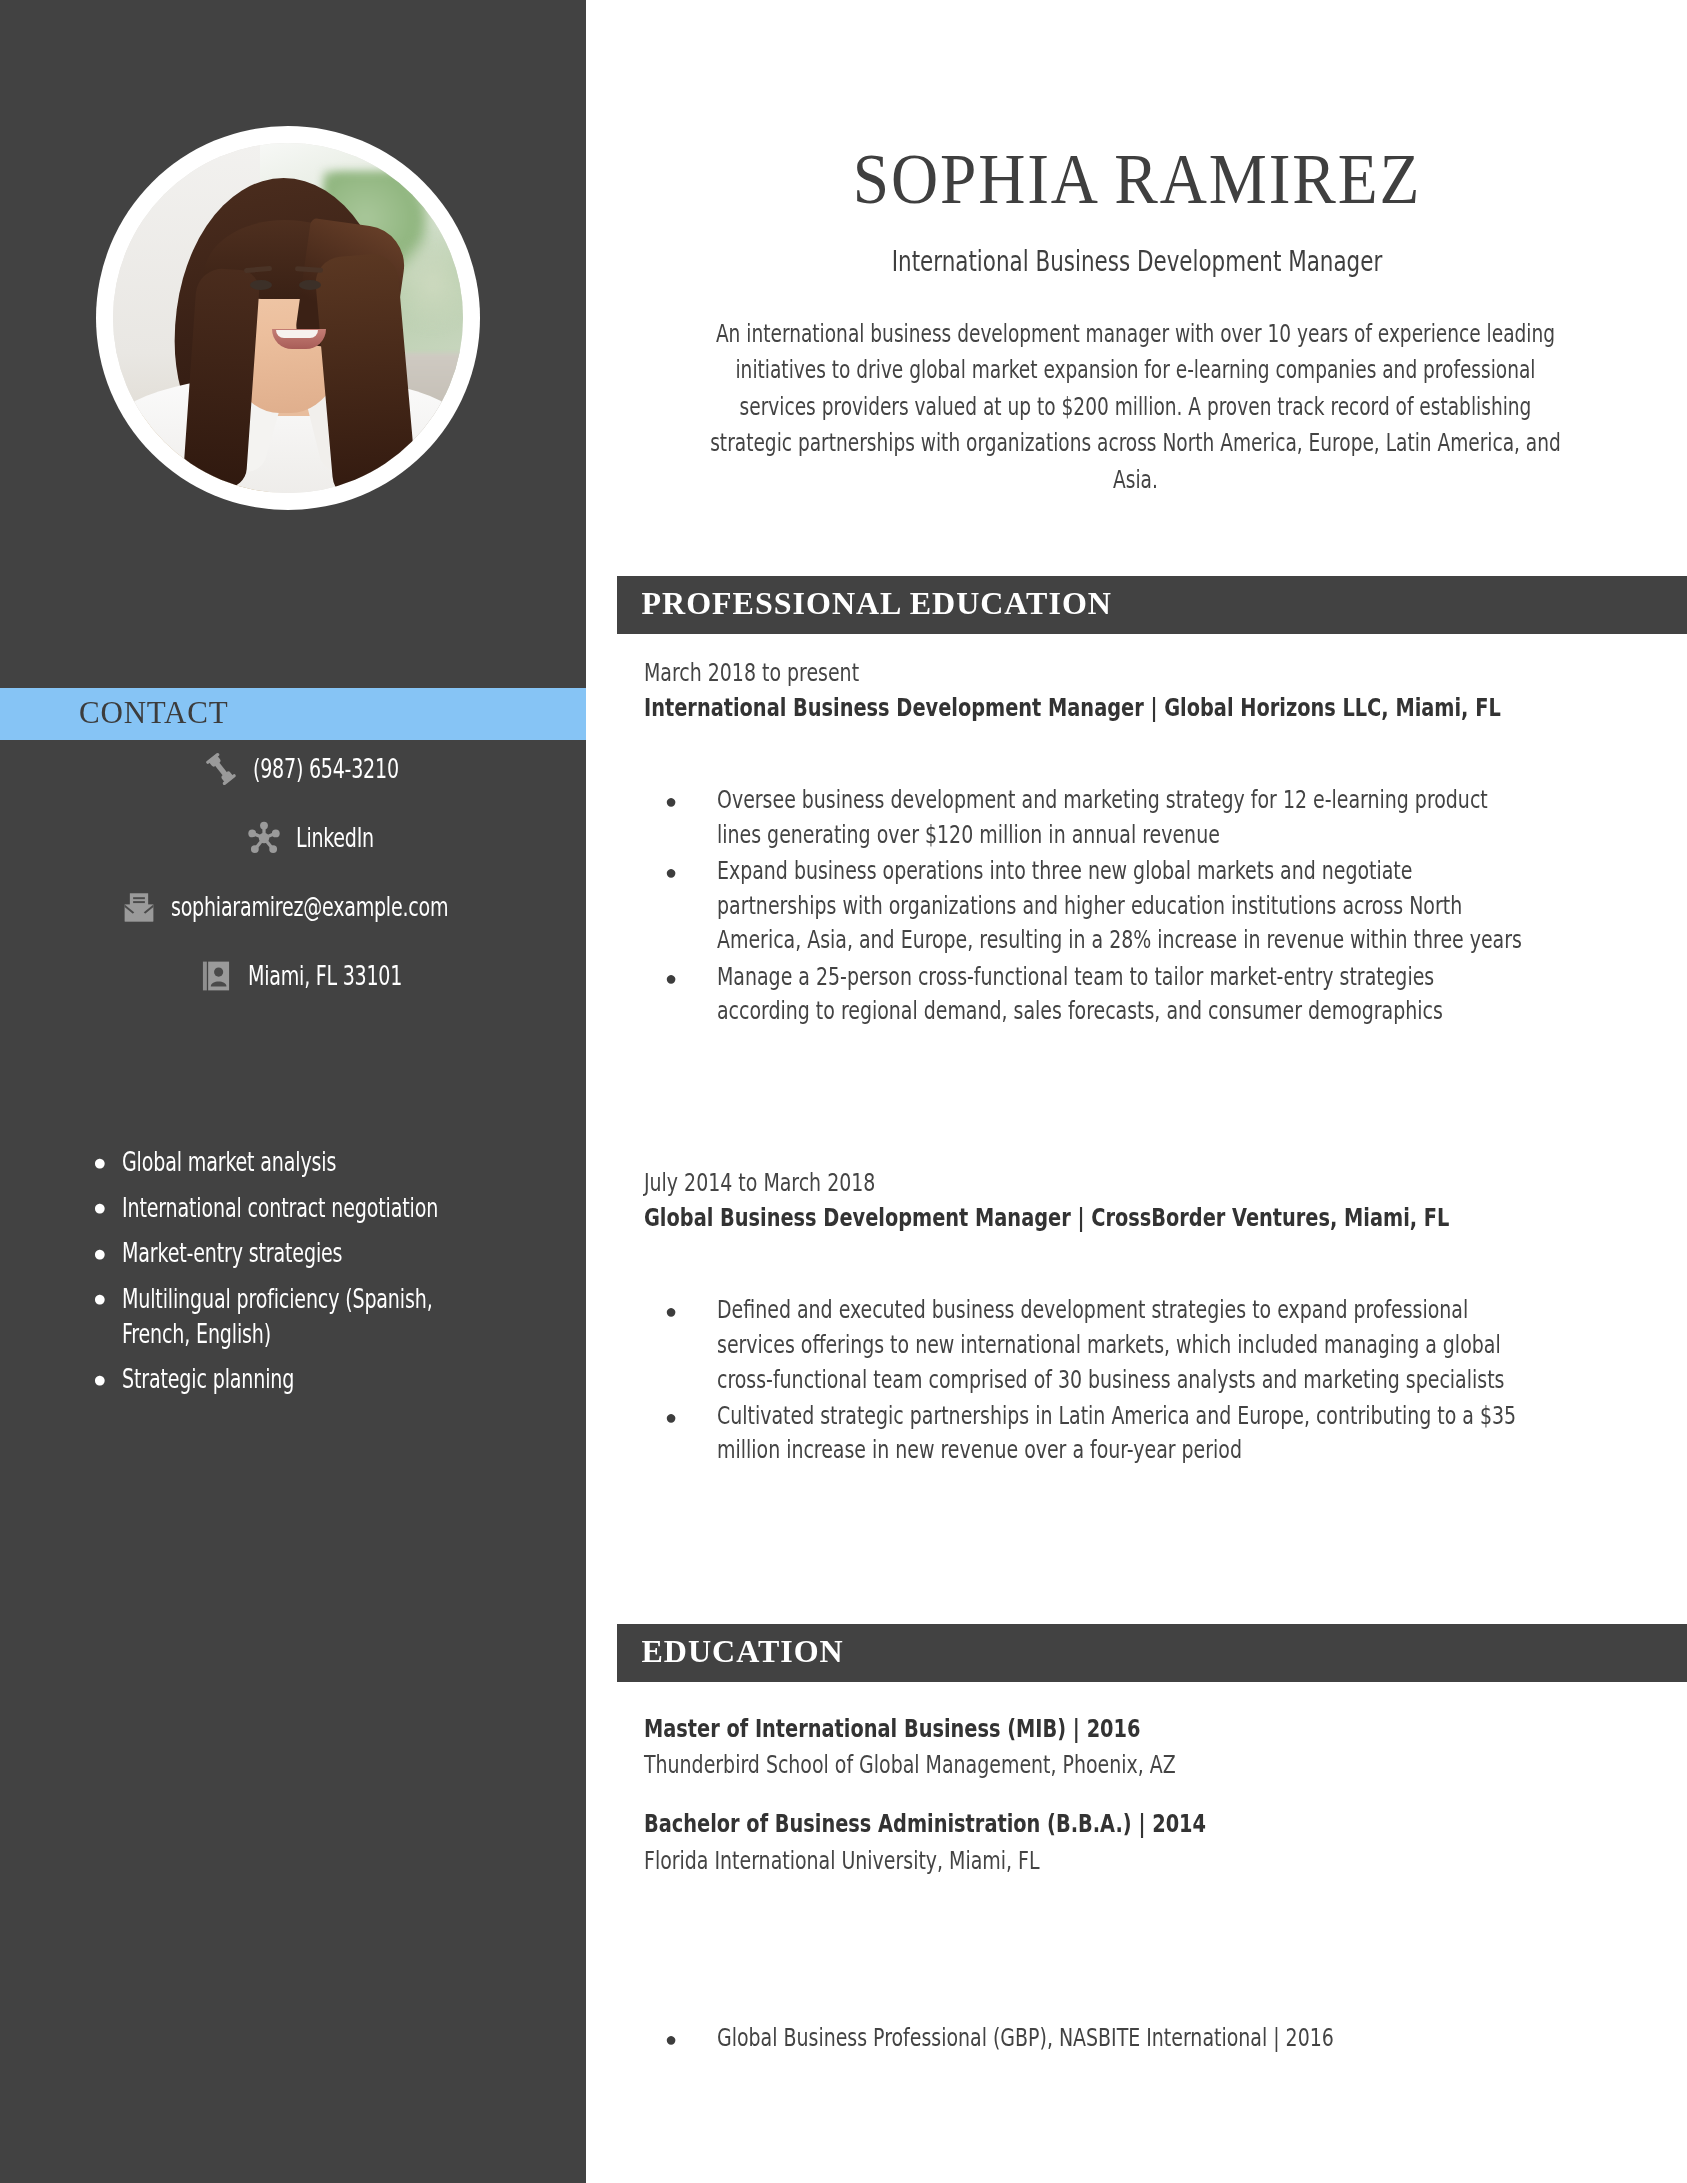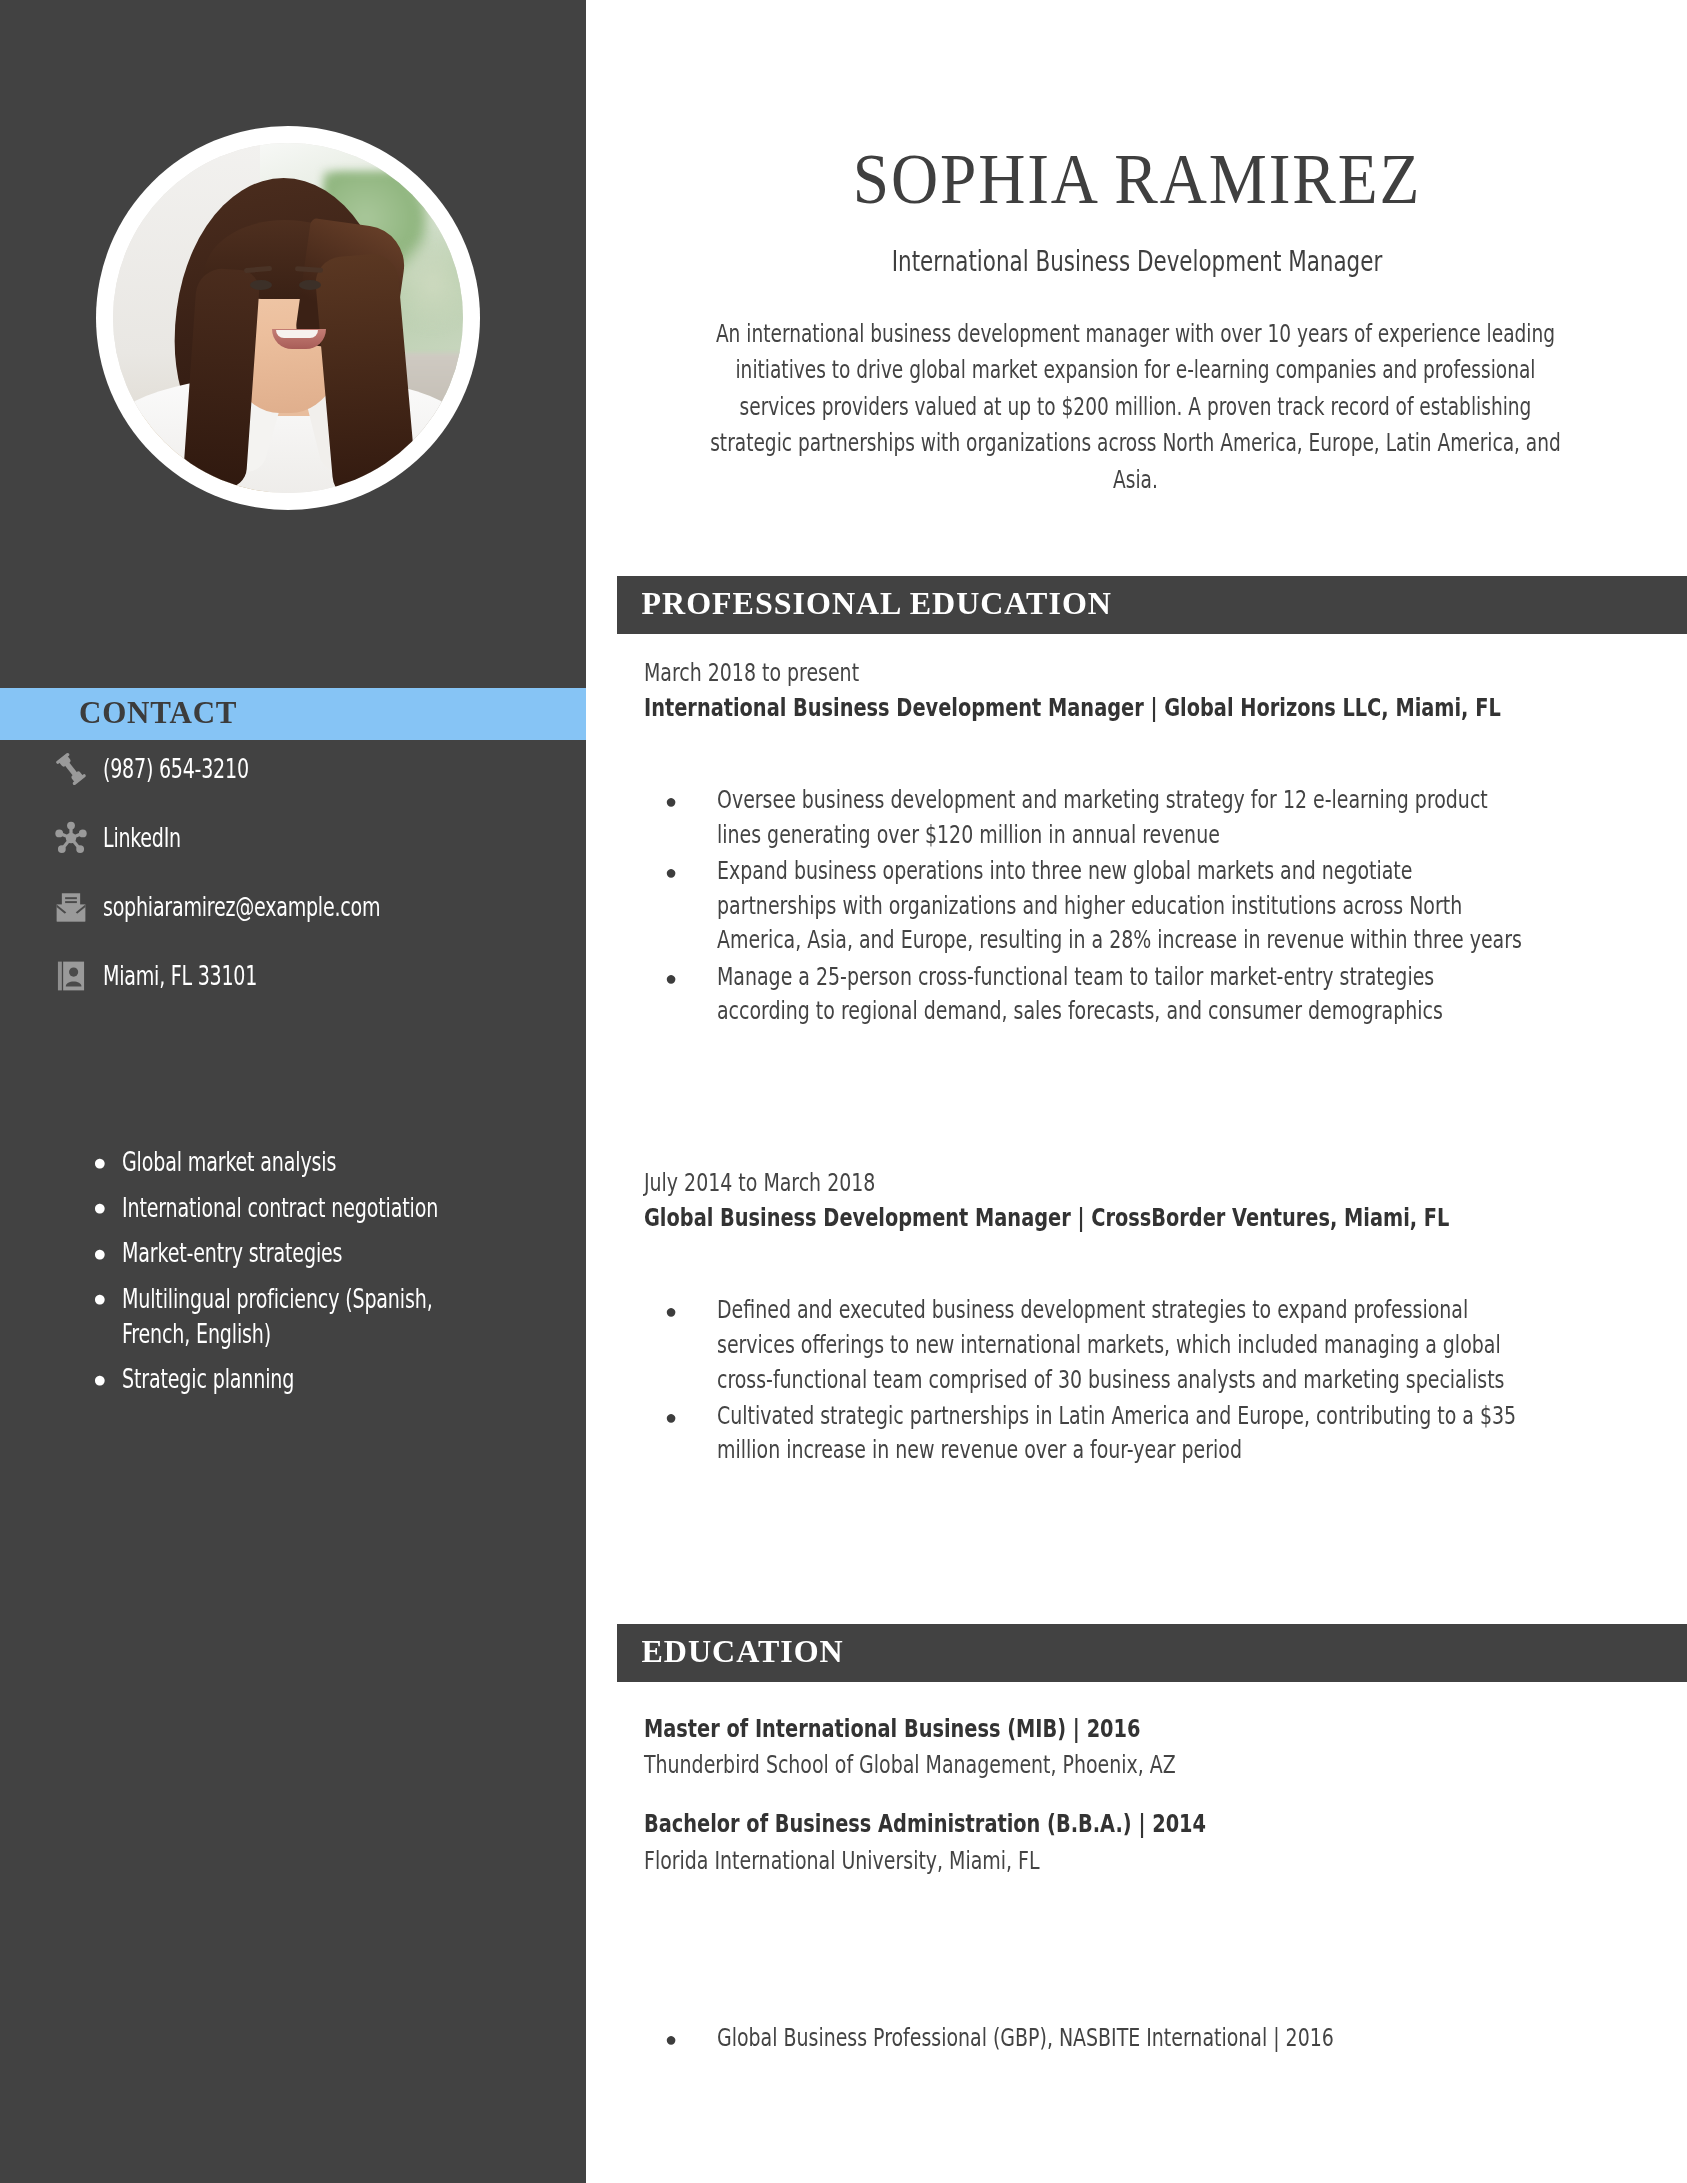--- a/index.html
+++ b/index.html
@@ -158,21 +158,21 @@
   }
 
   .side-band {
     position: absolute;
     left: 0;
     width: 586px;
     background: #86c4f5;
   }
   .side-band-title {
     font-family: "Liberation Serif", serif;
-    font-weight: 700;
+    font-weight: 400;
     font-size: 31px;
     color: #3c3c3c;
     letter-spacing: 0.8px;
     position: absolute;
     left: 79px;
     top: 50%;
     transform: translateY(-52%);
     white-space: nowrap;
   }
 
@@ -180,20 +180,21 @@
     position: absolute;
     left: 0; top: 734px;
     width: 586px;
   }
   .contact-row {
     display: flex;
     align-items: center;
     height: 69px;
     padding-left: 52px;
     box-sizing: border-box;
+    justify-content: center;
   }
   .contact-icon {
     width: 38px;
     height: 38px;
     flex: 0 0 38px;
     display: flex;
     align-items: center;
     justify-content: center;
     margin-right: 13.2px;
   }

